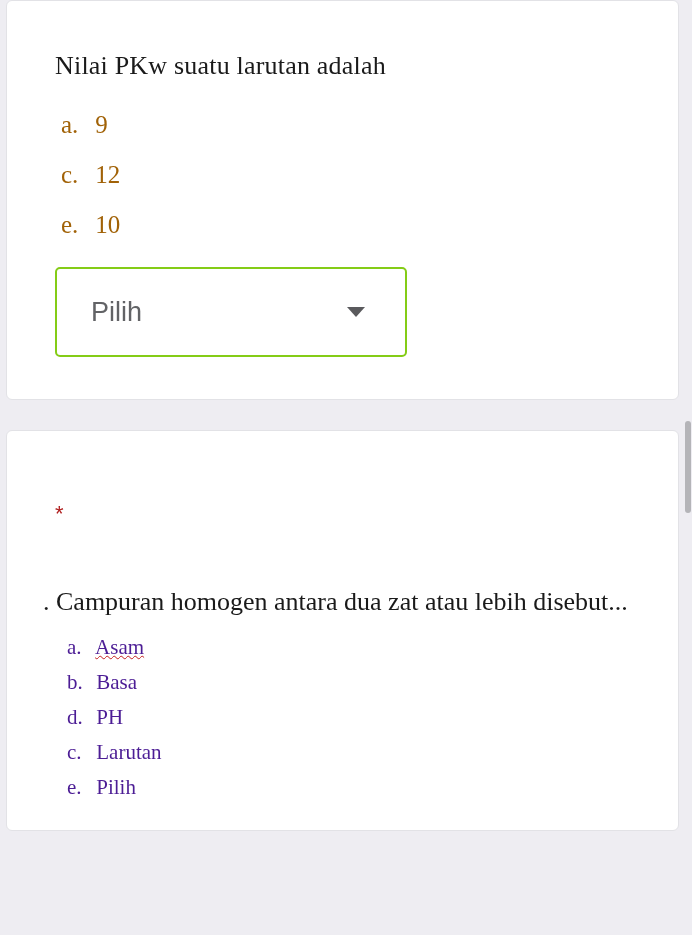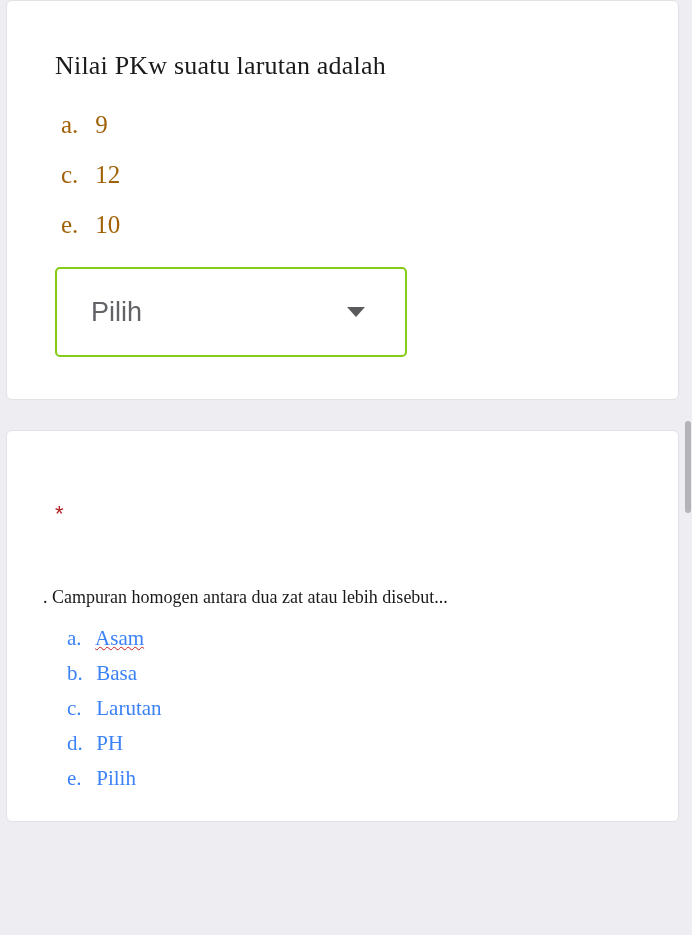--- a/index.html
+++ b/index.html
@@ -75,33 +75,33 @@
   .card2-inner {
     padding: 70px 42px 20px 48px;
   }
   .required-star {
     font-family: Arial, Helvetica, sans-serif;
     font-size: 22px;
     color: #b02020;
     margin-bottom: 60px;
   }
   .q2-text {
-    font-size: 18px;
+    font-size: 26px;
     color: #1a1a1a;
     margin-left: -12px;
     margin-bottom: 18px;
   }
   .opt-list-2 {
     list-style: none;
     padding: 0;
     margin: 0 0 0 12px;
   }
   .opt-item-2 {
     font-size: 21px;
-    color: #3b82f6;
+    color: #4c1d95;
     margin-bottom: 10px;
   }
   .opt-key-2 {
     display: inline-block;
     width: 24px;
   }
   .spell {
     text-decoration-line: underline;
     text-decoration-style: wavy;
     text-decoration-color: #c42020;
@@ -158,26 +158,26 @@
       <ul class="opt-list-2">
         <li class="opt-item-2">
           <span class="opt-key-2">a.</span>
           <span class="spell">Asam</span>
         </li>
         <li class="opt-item-2">
           <span class="opt-key-2">b.</span>
           <span>Basa</span>
         </li>
         <li class="opt-item-2">
+          <span class="opt-key-2">d.</span>
+          <span>PH</span>
+        </li>
+        <li class="opt-item-2">
           <span class="opt-key-2">c.</span>
           <span>Larutan</span>
-        </li>
-        <li class="opt-item-2">
-          <span class="opt-key-2">d.</span>
-          <span>PH</span>
         </li>
         <li class="opt-item-2">
           <span class="opt-key-2">e.</span>
           <span>Pilih</span>
         </li>
       </ul>
     </div>
   </div>
 </div>
 

